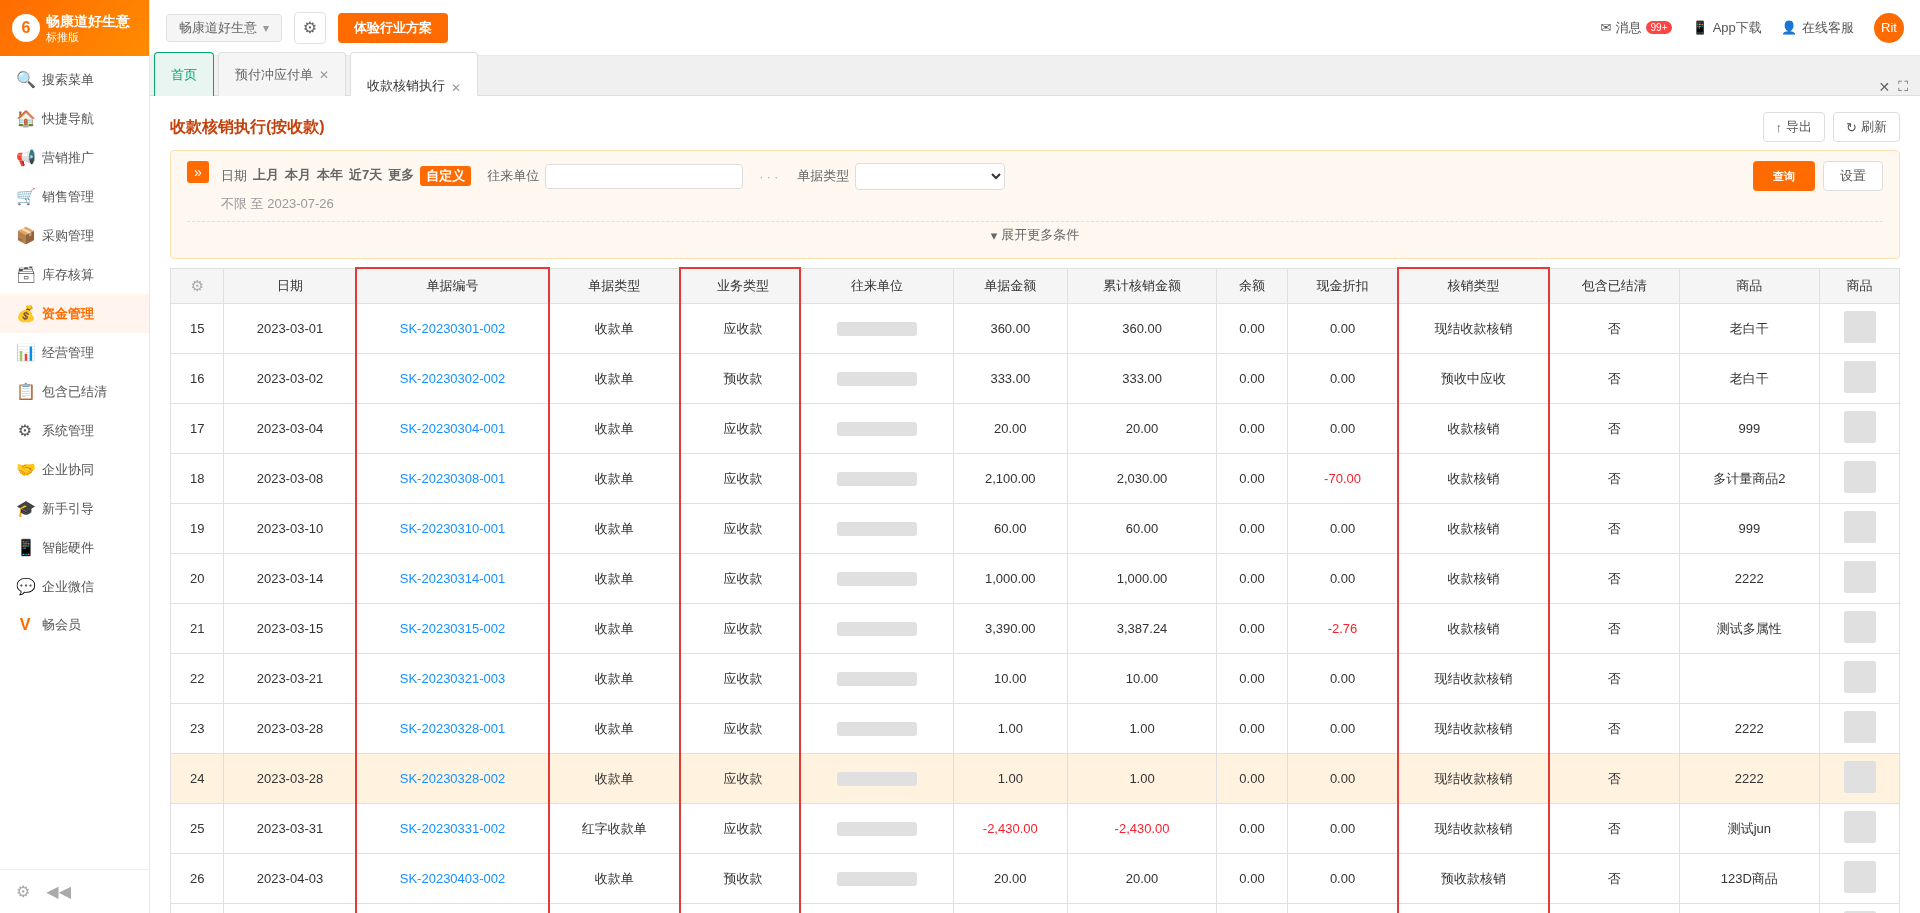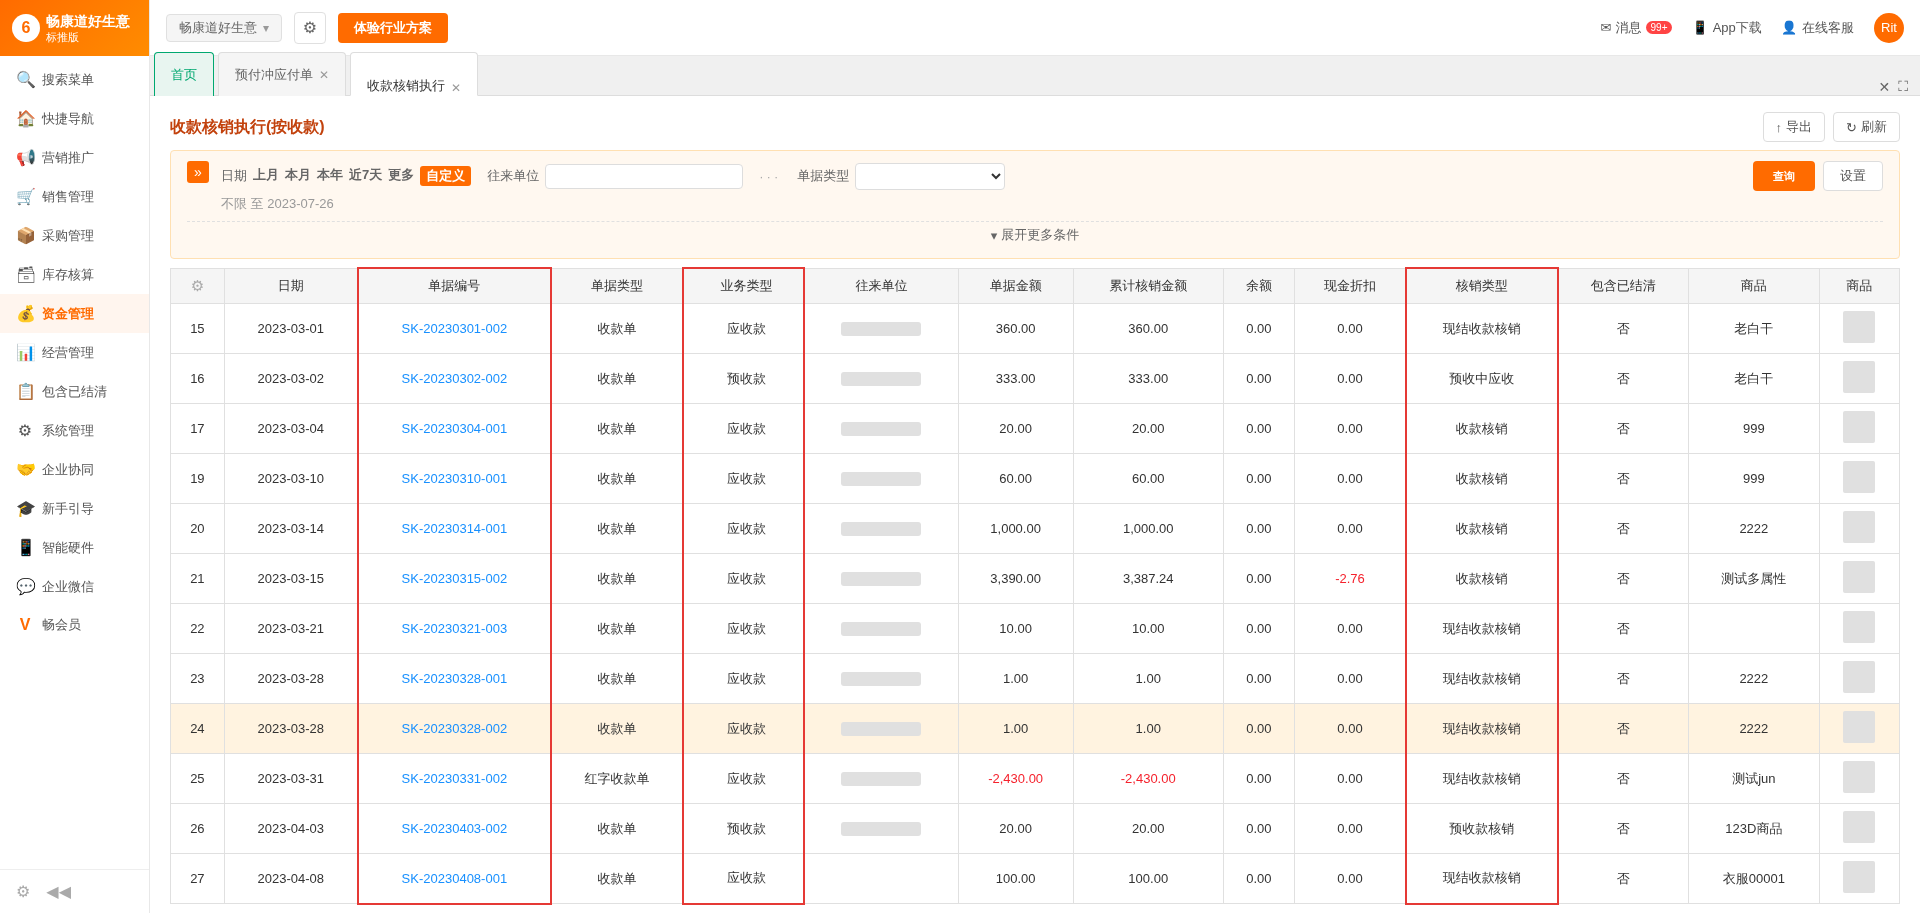--- a/index.html
+++ b/index.html
@@ -461,20 +461,36 @@
               <td>20.00</td>
               <td>20.00</td>
               <td>0.00</td>
               <td>0.00</td>
               <td class="hl-ctype">收款核销</td>
               <td>否</td>
               <td>999</td>
               <td><div style="width: 32px; height: 32px; background: rgb(224, 224, 224); border-radius: 2px; display: inline-block;"></div></td>
             </tr>
             <tr>
+              <td>18</td>
+              <td>2023-03-08</td>
+              <td class="link-cell hl-sn">SK-20230308-001</td>
+              <td>收款单</td>
+              <td class="hl-biz">应收款</td>
+              <td><span class="blurred">████████</span></td>
+              <td>2,100.00</td>
+              <td>2,030.00</td>
+              <td>0.00</td>
+              <td class="negative">-70.00</td>
+              <td class="hl-ctype">收款核销</td>
+              <td>否</td>
+              <td>多计量商品2</td>
+              <td><div style="width: 32px; height: 32px; background: rgb(224, 224, 224); border-radius: 2px; display: inline-block;"></div></td>
+            </tr>
+            <tr>
               <td>19</td>
               <td>2023-03-10</td>
               <td class="link-cell hl-sn">SK-20230310-001</td>
               <td>收款单</td>
               <td class="hl-biz">应收款</td>
               <td><span class="blurred">████████</span></td>
               <td>60.00</td>
               <td>60.00</td>
               <td>0.00</td>
               <td>0.00</td>

